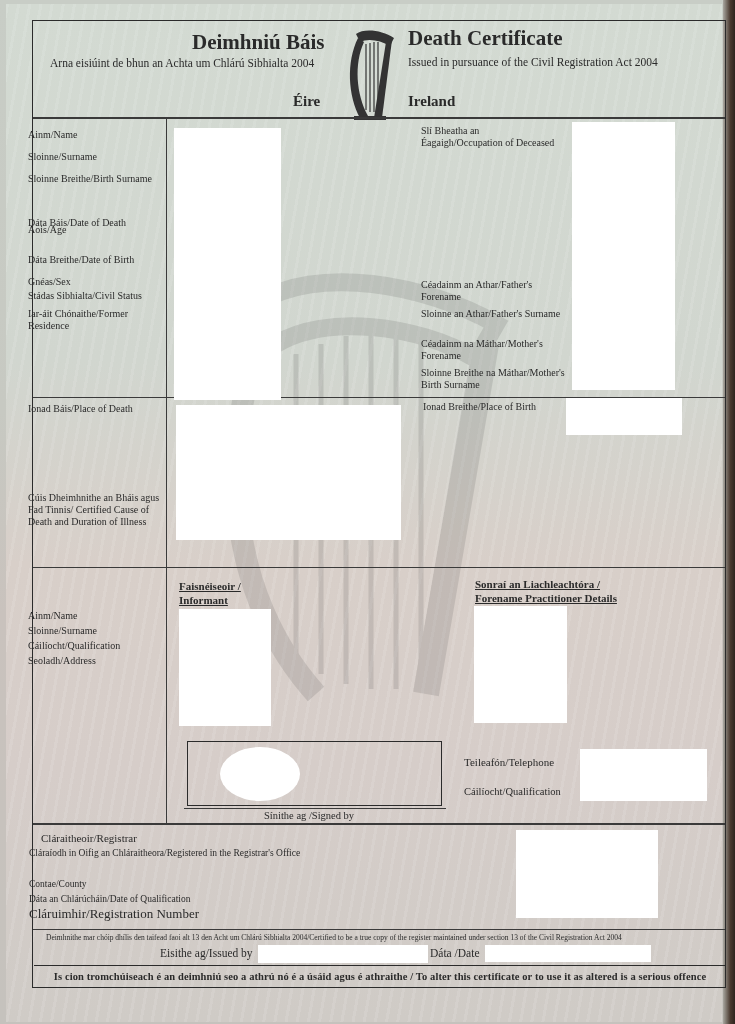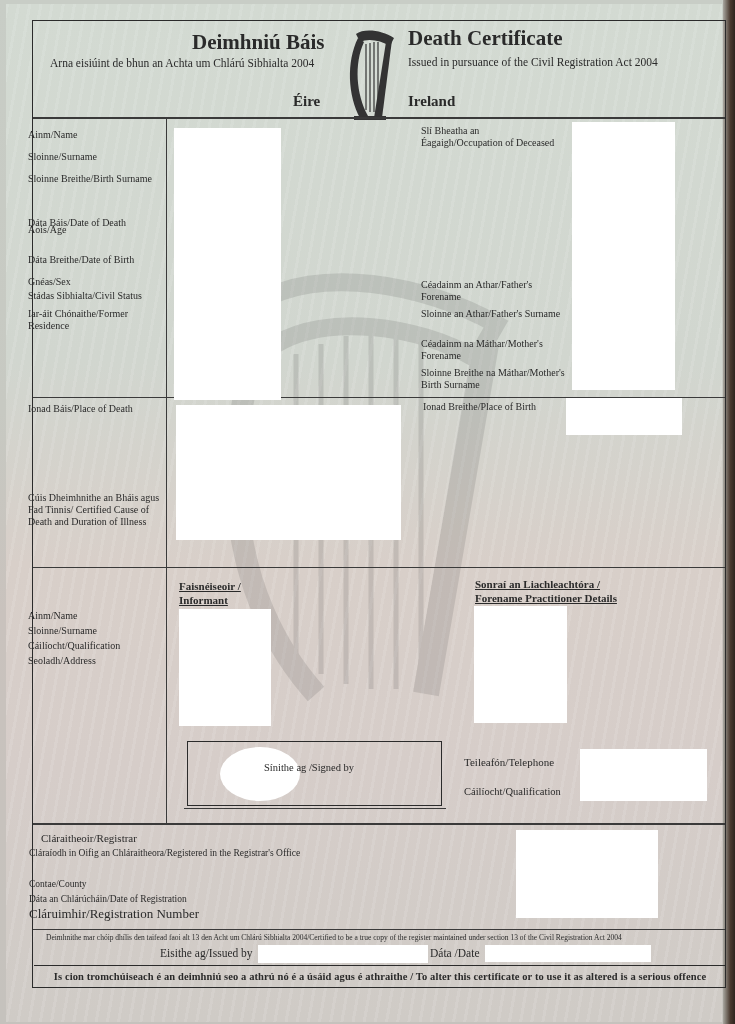--- a/index.html
+++ b/index.html
@@ -127,35 +127,35 @@
   </div>
   <div class="lbl" style="left:22px;top:606px;">Ainm/Name</div>
   <div class="lbl" style="left:22px;top:621px;">Sloinne/Surname</div>
   <div class="lbl" style="left:22px;top:636px;">Cáilíocht/Qualification</div>
   <div class="lbl" style="left:22px;top:651px;">Seoladh/Address</div>
   <div class="redact" style="left:173px;top:605px;width:92px;height:117px;"></div>
 
   <div class="sigbox"></div>
   <div class="oval"></div>
   <div class="hline" style="left:178px;top:804px;width:262px;"></div>
-  <div class="lbl" style="left:258px;top:758px;font-size:10.5px;text-align:right;">Sínithe ag /Signed by</div>
+  <div class="lbl" style="left:258px;top:806px;font-size:10.5px;text-align:right;">Sínithe ag /Signed by</div>
 
   <div class="hdr-u" style="left:469px;top:573px;">
     <span>Sonraí an Liachleachtóra /</span><br>
     <span>Forename Practitioner Details</span>
   </div>
   <div class="redact" style="left:468px;top:602px;width:93px;height:117px;"></div>
   <div class="lbl" style="left:458px;top:752px;font-size:11px;">Teileafón/Telephone</div>
   <div class="lbl" style="left:458px;top:782px;font-size:10.5px;">Cáilíocht/Qualification</div>
   <div class="redact" style="left:574px;top:745px;width:127px;height:52px;"></div>
 
   <div class="lbl" style="left:23px;top:828px;font-size:11px;padding-left:12px;">Cláraitheoir/Registrar</div>
   <div class="lbl" style="left:23px;top:843px;font-size:9.5px;">Cláraíodh in Oifig an Chláraitheora/Registered in the Registrar's Office</div>
   <div class="lbl" style="left:23px;top:874px;font-size:9.5px;">Contae/County</div>
-  <div class="lbl" style="left:23px;top:889px;font-size:9.5px;">Dáta  an Chlárúcháin/Date of Registration</div>
+  <div class="lbl" style="left:23px;top:889px;font-size:9.5px;">Dáta  an Chlárúcháin/Date of Qualification</div>
   <div class="lbl" style="left:23px;top:904px;font-size:13px;">Cláruimhir/Registration Number</div>
   <div class="redact" style="left:510px;top:826px;width:142px;height:88px;"></div>
 
   <div class="small" style="left:40px;top:929px;">Deimhnithe mar chóip dhílis den taifead faoi alt 13 den Acht um Chlárú Sibhialta 2004/Certified to be a true copy of the register maintained under section 13 of the Civil Registration Act 2004</div>
   <div class="issued" style="left:154px;top:943px;">Eisithe ag/Issued by</div>
   <div class="redact" style="left:252px;top:941px;width:170px;height:18px;"></div>
   <div class="issued" style="left:424px;top:943px;">Dáta /Date</div>
   <div class="redact" style="left:479px;top:941px;width:166px;height:17px;"></div>
   <div class="warn">Is cion tromchúiseach é an deimhniú seo a athrú nó é a úsáid agus é athraithe / To alter this certificate or to use it as altered is a serious offence</div>
 </div>

